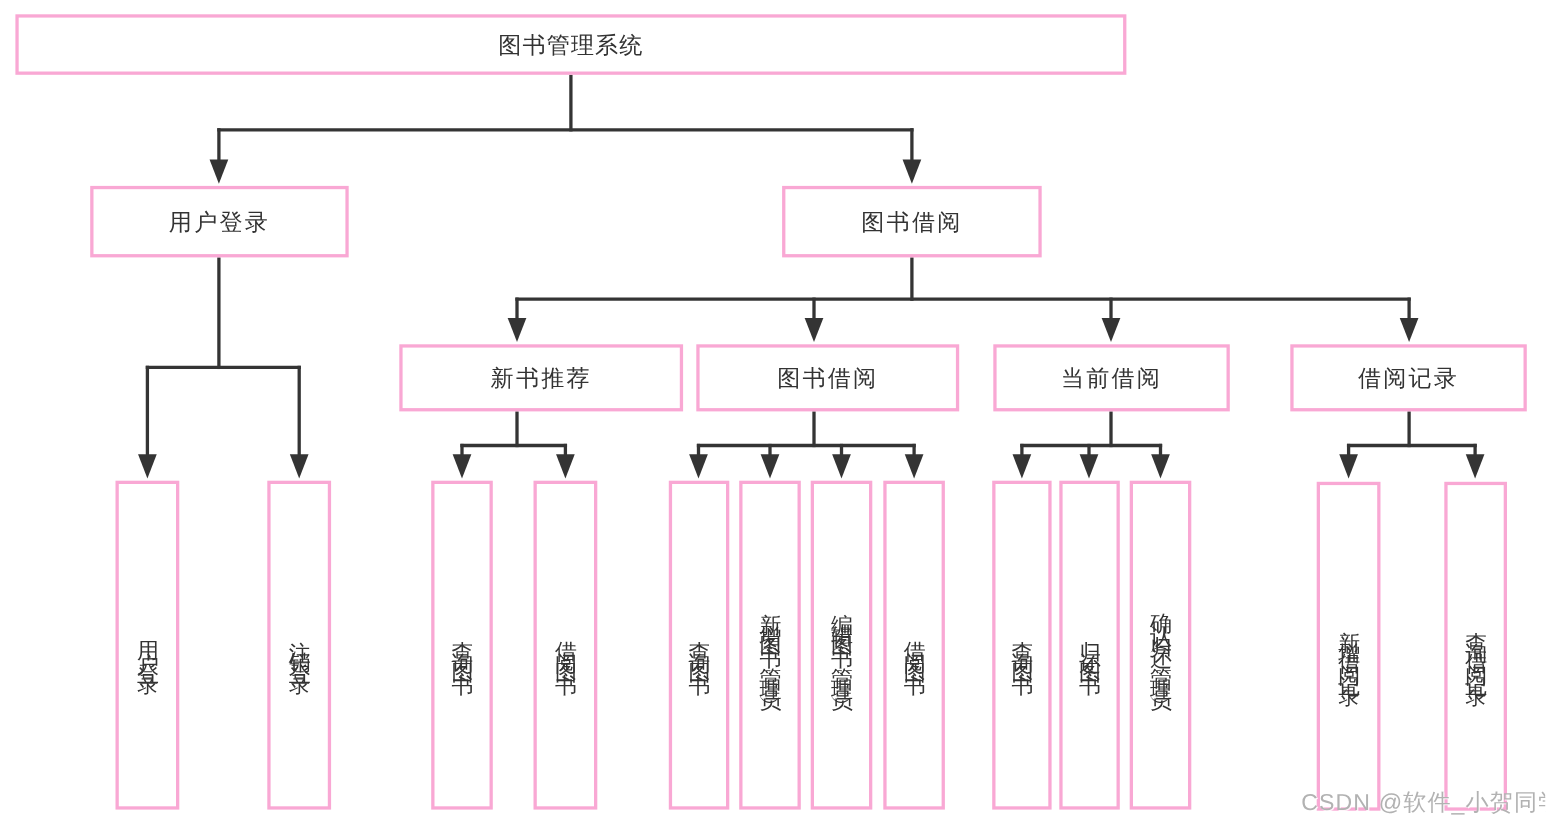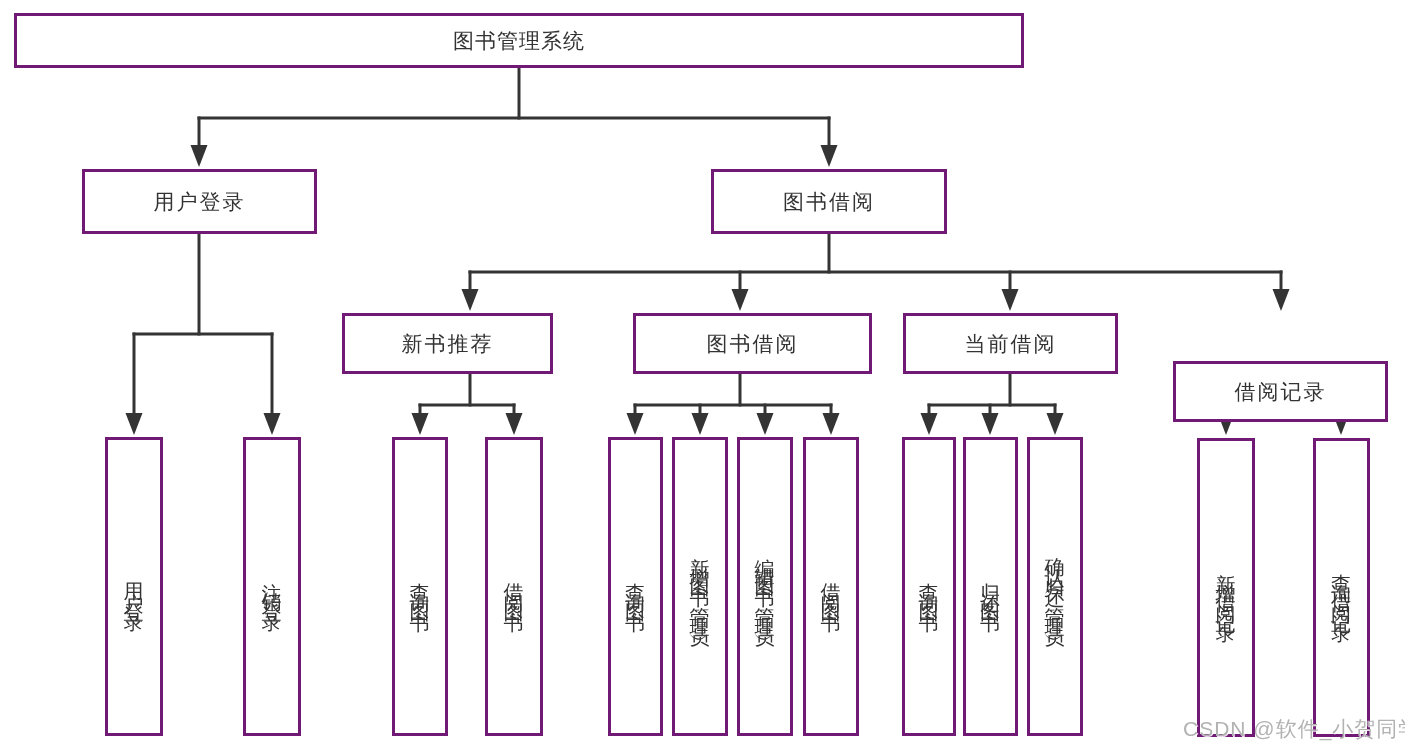--- a/index.html
+++ b/index.html
@@ -13,21 +13,21 @@
   }
   svg.wires {
     position: absolute;
     left: 0; top: 0;
     width: 1405px; height: 747px;
   }
   .node {
     position: absolute;
     box-sizing: border-box;
     background: #ffffff;
-    border: 3px solid #701a75;
+    border: 3px solid #f9a8d4;
     color: #333333;
     display: flex;
     align-items: center;
     justify-content: center;
     text-align: center;
   }
   .node.root  { font-size: 21px; letter-spacing: 1px; }
   .node.lvl2,
   .node.lvl3  { font-size: 21px; letter-spacing: 2px; }
   .node.leaf  { border-width: 3px; }
@@ -116,30 +116,30 @@
     <span>图书管理系统</span>
   </div>
 
   <div class="node lvl2" style="left:82px; top:169px; width:235px; height:65px;">
     <span>用户登录</span>
   </div>
   <div class="node lvl2" style="left:711px; top:169px; width:236px; height:65px;">
     <span>图书借阅</span>
   </div>
 
-  <div class="node lvl3" style="left:342px; top:313px; width:211px; height:61px;">
+  <div class="node lvl3" style="left:363px; top:313px; width:258px; height:61px;">
     <span>新书推荐</span>
   </div>
   <div class="node lvl3" style="left:633px; top:313px; width:239px; height:61px;">
     <span>图书借阅</span>
   </div>
   <div class="node lvl3" style="left:903px; top:313px; width:215px; height:61px;">
     <span>当前借阅</span>
   </div>
-  <div class="node lvl3" style="left:1173px; top:313px; width:215px; height:61px;margin-top:48px;">
+  <div class="node lvl3" style="left:1173px; top:313px; width:215px; height:61px;">
     <span>借阅记录</span>
   </div>
 
   <div class="node leaf" style="left:105px; top:437px; width:58px; height:299px;">
     <span class="vtext">用户登录</span>
   </div>
   <div class="node leaf" style="left:243px; top:437px; width:58px; height:299px;">
     <span class="vtext">注销登录</span>
   </div>
 

